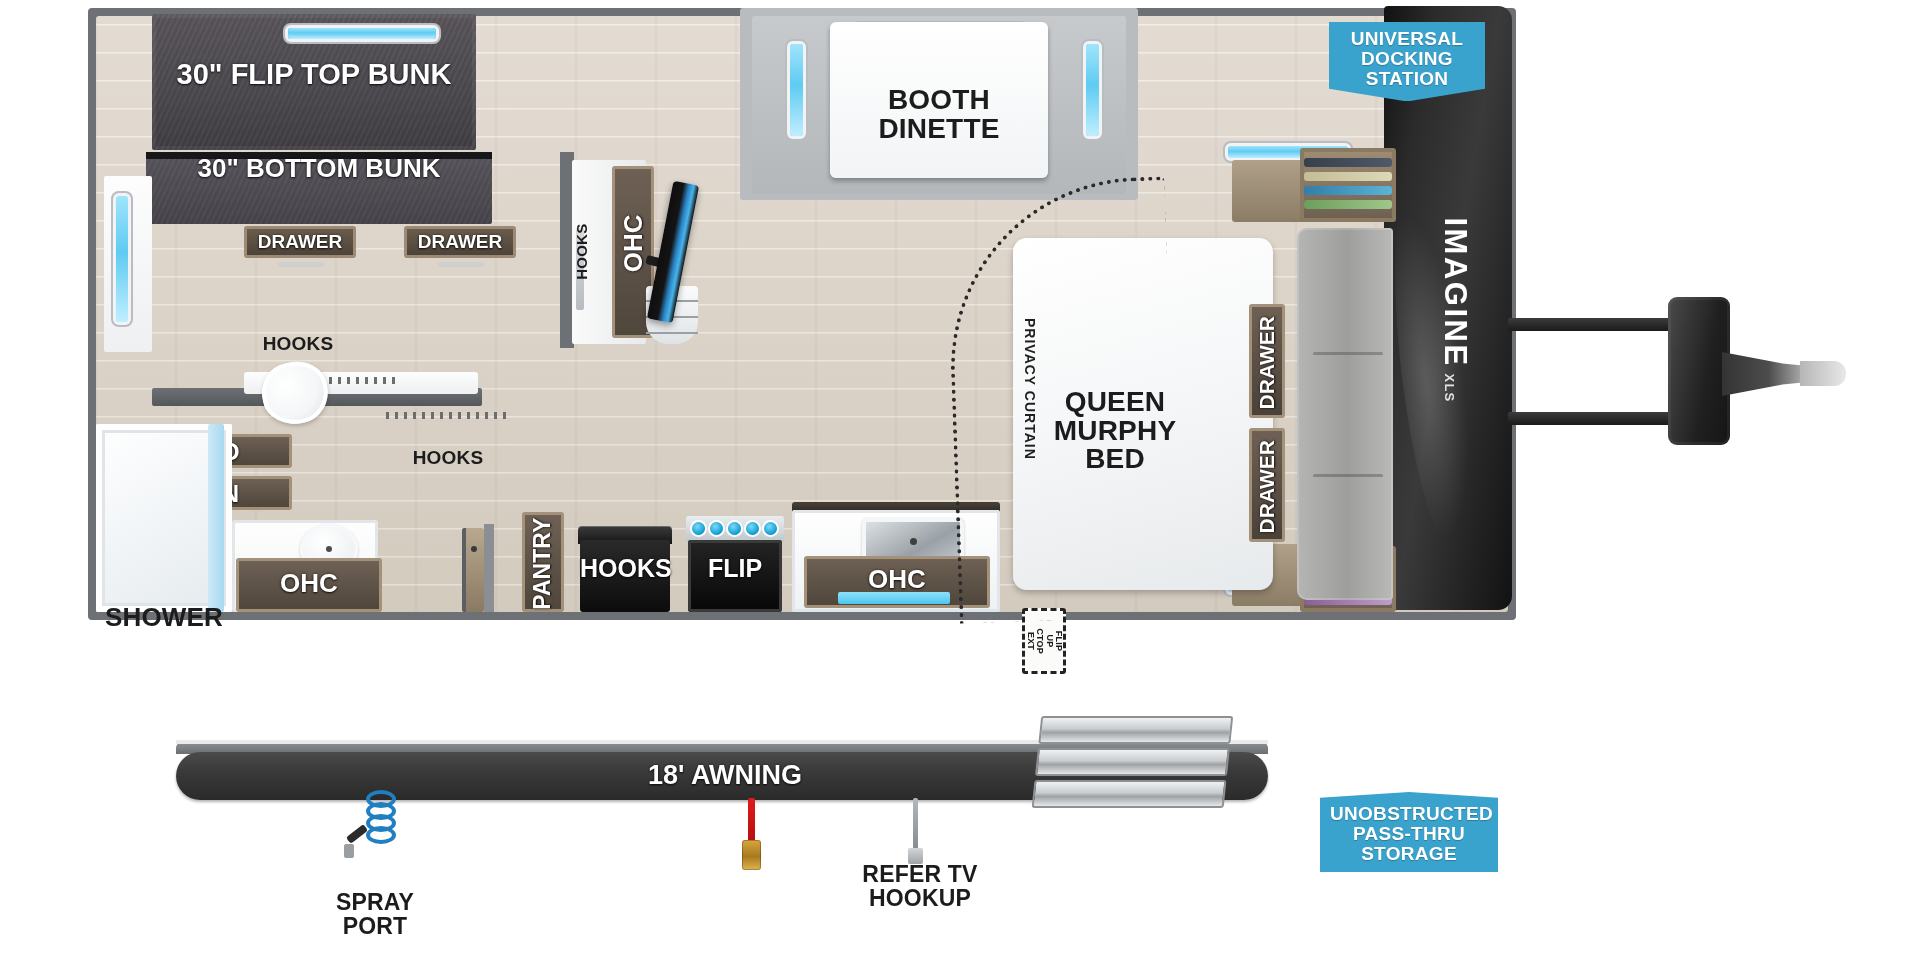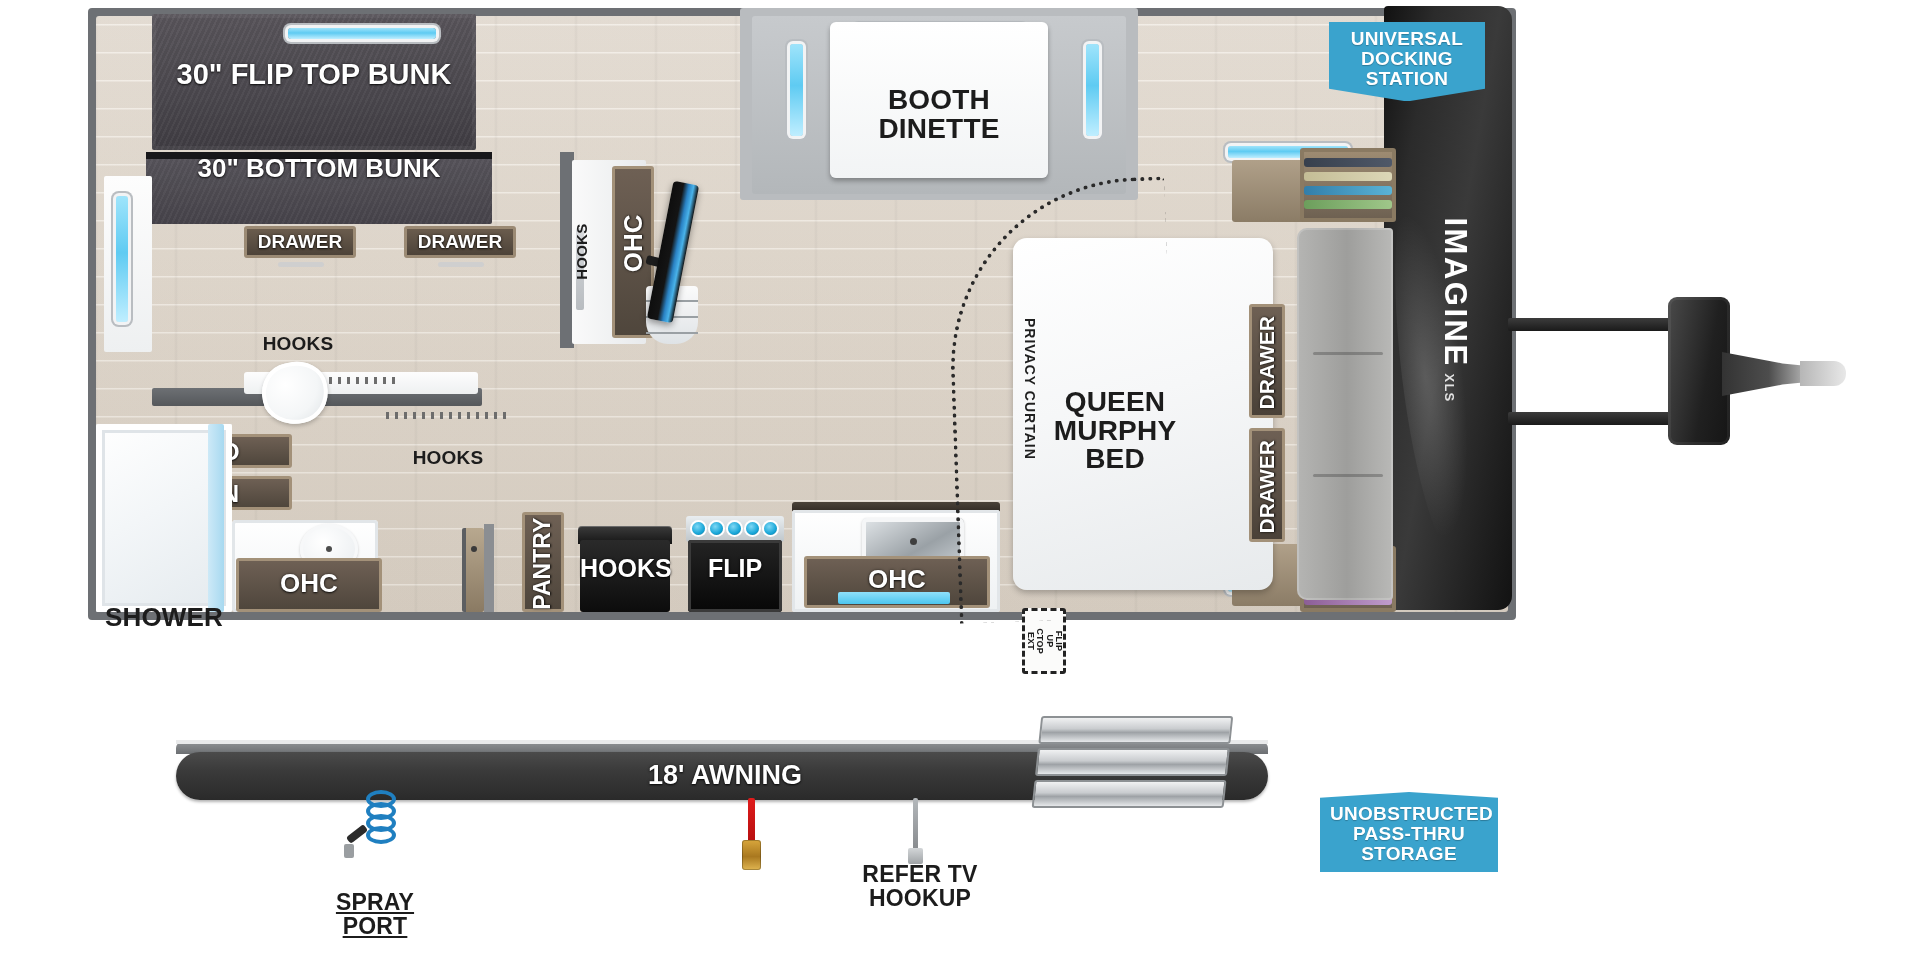--- a/index.html
+++ b/index.html
@@ -662,21 +662,21 @@
   <div class="abs" id="spray-coil">
     <div class="coil" style="top:0px;"></div>
     <div class="coil" style="top:12px;"></div>
     <div class="coil" style="top:24px;"></div>
     <div class="coil" style="top:36px;"></div>
   </div>
   <div class="abs" id="spray-nozzle">
     <div class="abs" style="left:4px;top:18px;width:10px;height:14px;background:#9a9ea1;border-radius:2px;"></div>
     <div class="abs" style="left:6px;top:4px;width:22px;height:8px;background:#2b2b2b;border-radius:3px;transform:rotate(-38deg);"></div>
   </div>
-  <div class="abs cap" style="left:300px;top:890px;width:150px;text-decoration:underline;">SPRAY
+  <div class="abs cap" style="left:300px;top:890px;width:150px;">SPRAY
 PORT</div>
 
   <div class="abs" id="lp-line"></div>
   <div class="abs" id="lp-fitting"></div>
 
   <div class="abs" id="coax-line"></div>
   <div class="abs" id="coax-fitting"></div>
   <div class="abs cap" style="left:846px;top:862px;width:148px;">REFER TV
 HOOKUP</div>
 

